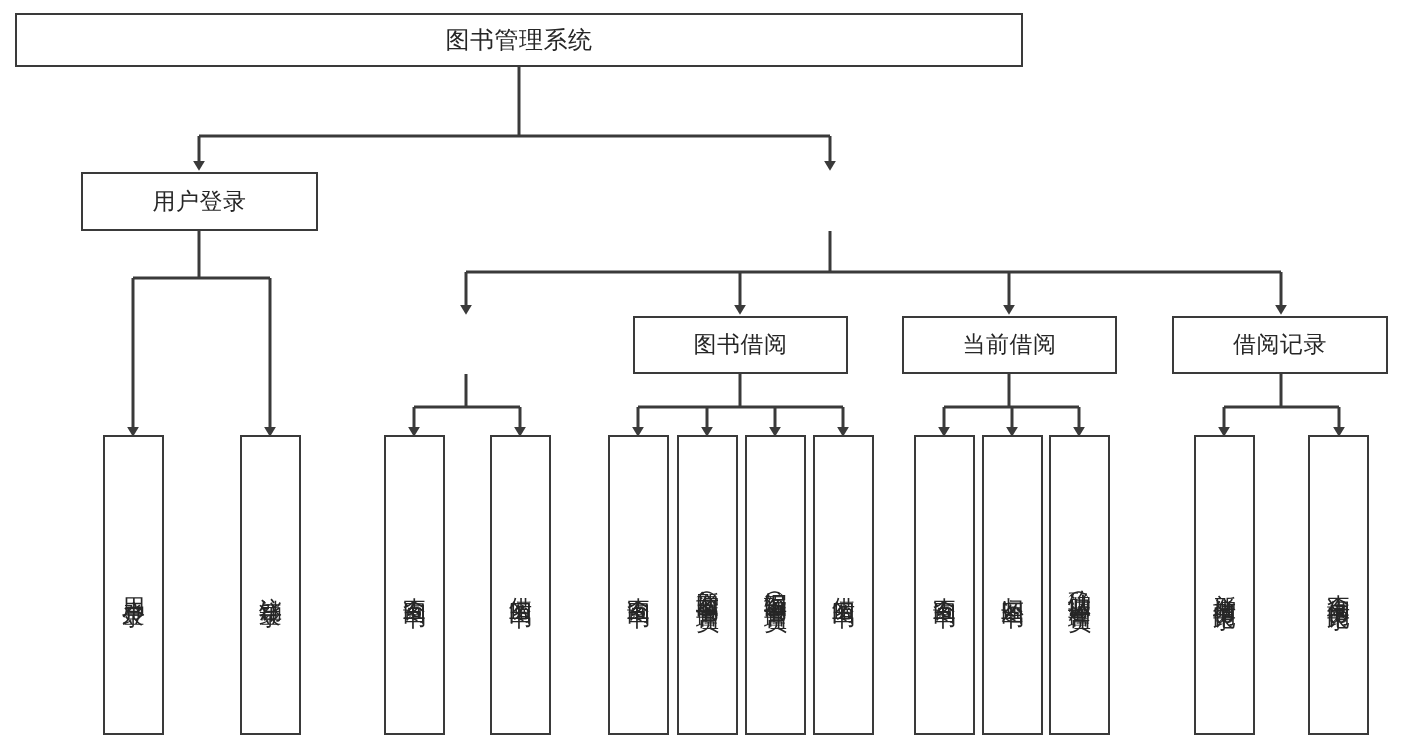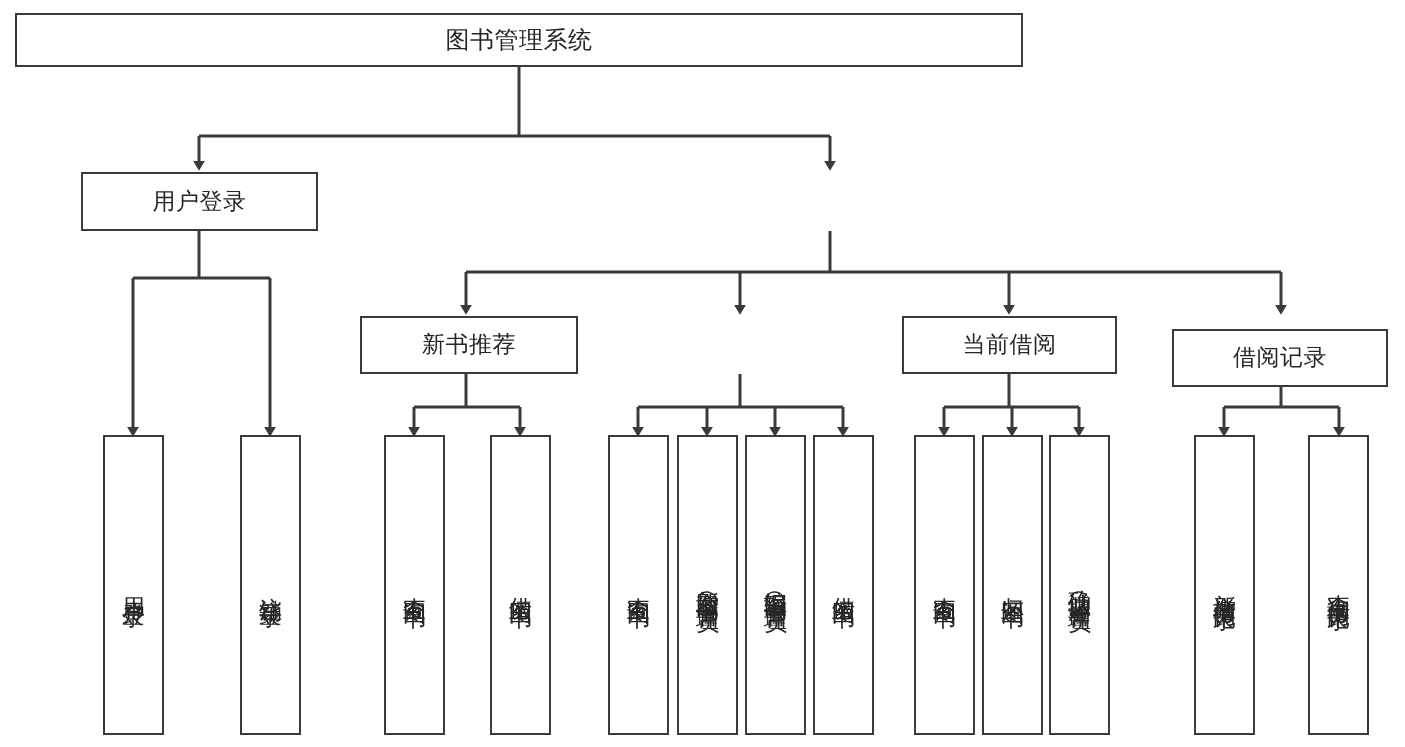--- a/index.html
+++ b/index.html
@@ -101,23 +101,23 @@
       <path d="M1224,407 L1339,407"></path>
       <path d="M1224,407 L1224,428" marker-end="url(#arrow)"></path>
       <path d="M1339,407 L1339,428" marker-end="url(#arrow)"></path>
     </g>
   </svg>
 
   <div class="node h root" style="left:15px;top:13px;width:1008px;height:54px;font-family:Liberation Serif, serif;">图书管理系统</div>
 
   <div class="node h" style="left:81px;top:172px;width:237px;height:59px;">用户登录</div>
 
-  <div class="node h" style="left:360px;top:316px;width:218px;height:58px;">新书推荐</div>
+  <div class="node h" style="left:633px;top:316px;width:215px;height:58px;">图书借阅</div>
   <div class="node h" style="left:902px;top:316px;width:215px;height:58px;">当前借阅</div>
-  <div class="node h" style="left:1172px;top:316px;width:216px;height:58px;margin-top:13px;">借阅记录</div>
+  <div class="node h" style="left:1172px;top:316px;width:216px;height:58px;">借阅记录</div>
 
   <div class="node v" style="left:103px;top:435px;width:61px;height:300px;">
     <span class="vtxt">用户登录</span>
   </div>
   <div class="node v" style="left:240px;top:435px;width:61px;height:300px;">
     <span class="vtxt">注销登录</span>
   </div>
 
   <div class="node v" style="left:384px;top:435px;width:61px;height:300px;">
     <span class="vtxt">查询图书</span>

